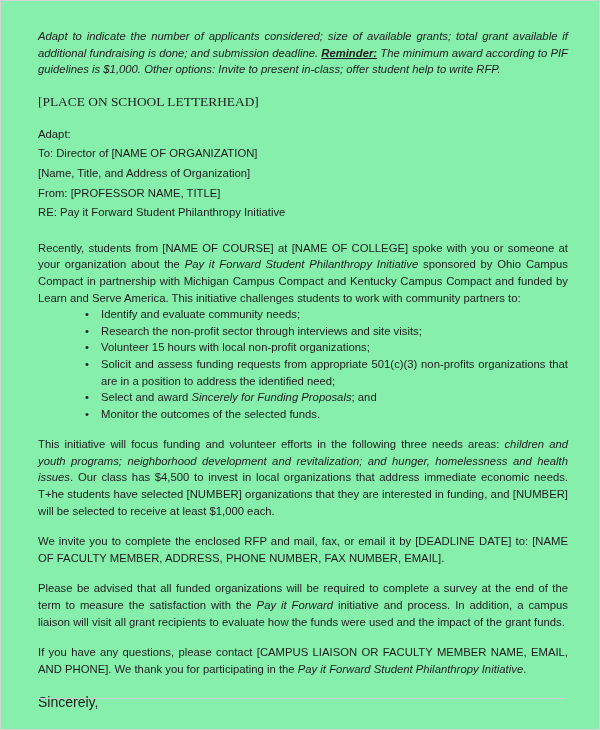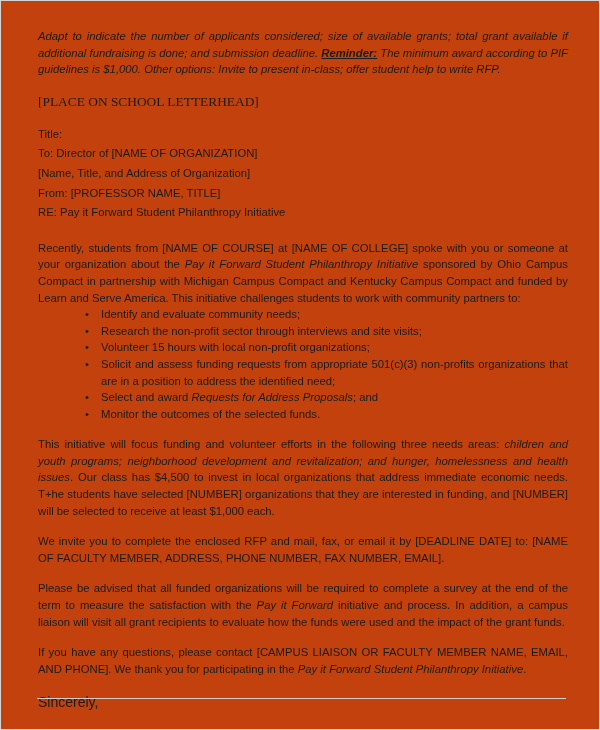--- a/index.html
+++ b/index.html
@@ -7,21 +7,21 @@
     padding: 0;
     background: #ffffff;
   }
   body {
     font-family: "Liberation Sans", sans-serif;
   }
   .page {
     position: relative;
     width: 600px;
     height: 730px;
-    background: #c2410c;
+    background: #86efac;
     border: 1px solid #d4d4d4;
     box-sizing: border-box;
     overflow: hidden;
   }
   .sheet {
     position: absolute;
     left: 37px;
     top: 27px;
     width: 530px;
   }
@@ -99,36 +99,36 @@
 </head>
 <body>
 
 <div class="page">
   <div class="sheet">
 
     <p class="para intro"><span>Adapt to indicate the number of applicants considered; size of available grants; total grant available if additional fundraising is done; and submission deadline. </span><span class="reminder">Reminder:</span><span> The minimum award according to PIF guidelines is $1,000. Other options: Invite to present in-class; offer student help to write RFP.</span></p>
 
     <p class="letterhead">[PLACE ON SCHOOL LETTERHEAD]</p>
 
-    <p class="addr-line">Title:</p>
+    <p class="addr-line">Adapt:</p>
     <p class="addr-line">To: Director of [NAME OF ORGANIZATION]</p>
     <p class="addr-line">[Name, Title, and Address of Organization]</p>
     <p class="addr-line">From: [PROFESSOR NAME, TITLE]</p>
     <p class="addr-line">RE: Pay it Forward Student Philanthropy Initiative</p>
 
     <div class="block-gap-lg"></div>
 
     <p class="para"><span>Recently, students from [NAME OF COURSE] at [NAME OF COLLEGE] spoke with you or someone at your organization about the </span><i class="it">Pay it Forward Student Philanthropy Initiative</i><span> sponsored by Ohio Campus Compact in partnership with Michigan Campus Compact and Kentucky Campus Compact and funded by Learn and Serve America. This initiative challenges students to work with community partners to:</span></p>
 
     <ul class="bullets">
       <li><span class="dot">•</span><span>Identify and evaluate community needs;</span></li>
       <li><span class="dot">•</span><span>Research the non-profit sector through interviews and site visits;</span></li>
       <li><span class="dot">•</span><span>Volunteer 15 hours with local non-profit organizations;</span></li>
       <li><span class="dot">•</span><span>Solicit and assess funding requests from appropriate 501(c)(3) non-profits organizations that are in a position to address the identified need;</span></li>
-      <li><span class="dot">•</span><span>Select and award </span><i class="it">Requests for Address Proposals</i><span>; and</span></li>
+      <li><span class="dot">•</span><span>Select and award </span><i class="it">Sincerely for Funding Proposals</i><span>; and</span></li>
       <li><span class="dot">•</span><span>Monitor the outcomes of the selected  funds.</span></li>
     </ul>
 
     <div class="block-gap-md"></div>
 
     <p class="para"><span>This initiative will focus funding and volunteer efforts in the following three needs areas: </span><i class="it">children and youth programs; neighborhood development and revitalization; and hunger, homelessness and health issues</i><span>. Our class has $4,500 to invest in local organizations that address immediate economic needs. T+he students have selected [NUMBER] organizations that they are interested in funding, and [NUMBER] will be selected to receive at least $1,000 each.</span></p>
 
     <div class="block-gap-md"></div>
 
     <p class="para">We invite you to complete the enclosed RFP and mail, fax, or email it by [DEADLINE DATE] to: [NAME OF FACULTY MEMBER, ADDRESS, PHONE NUMBER, FAX NUMBER, EMAIL].</p>

